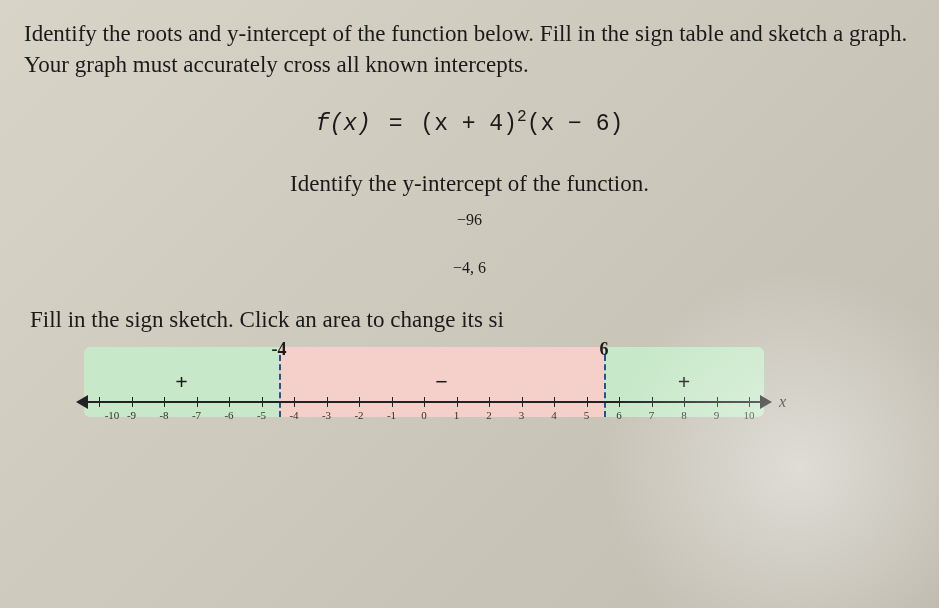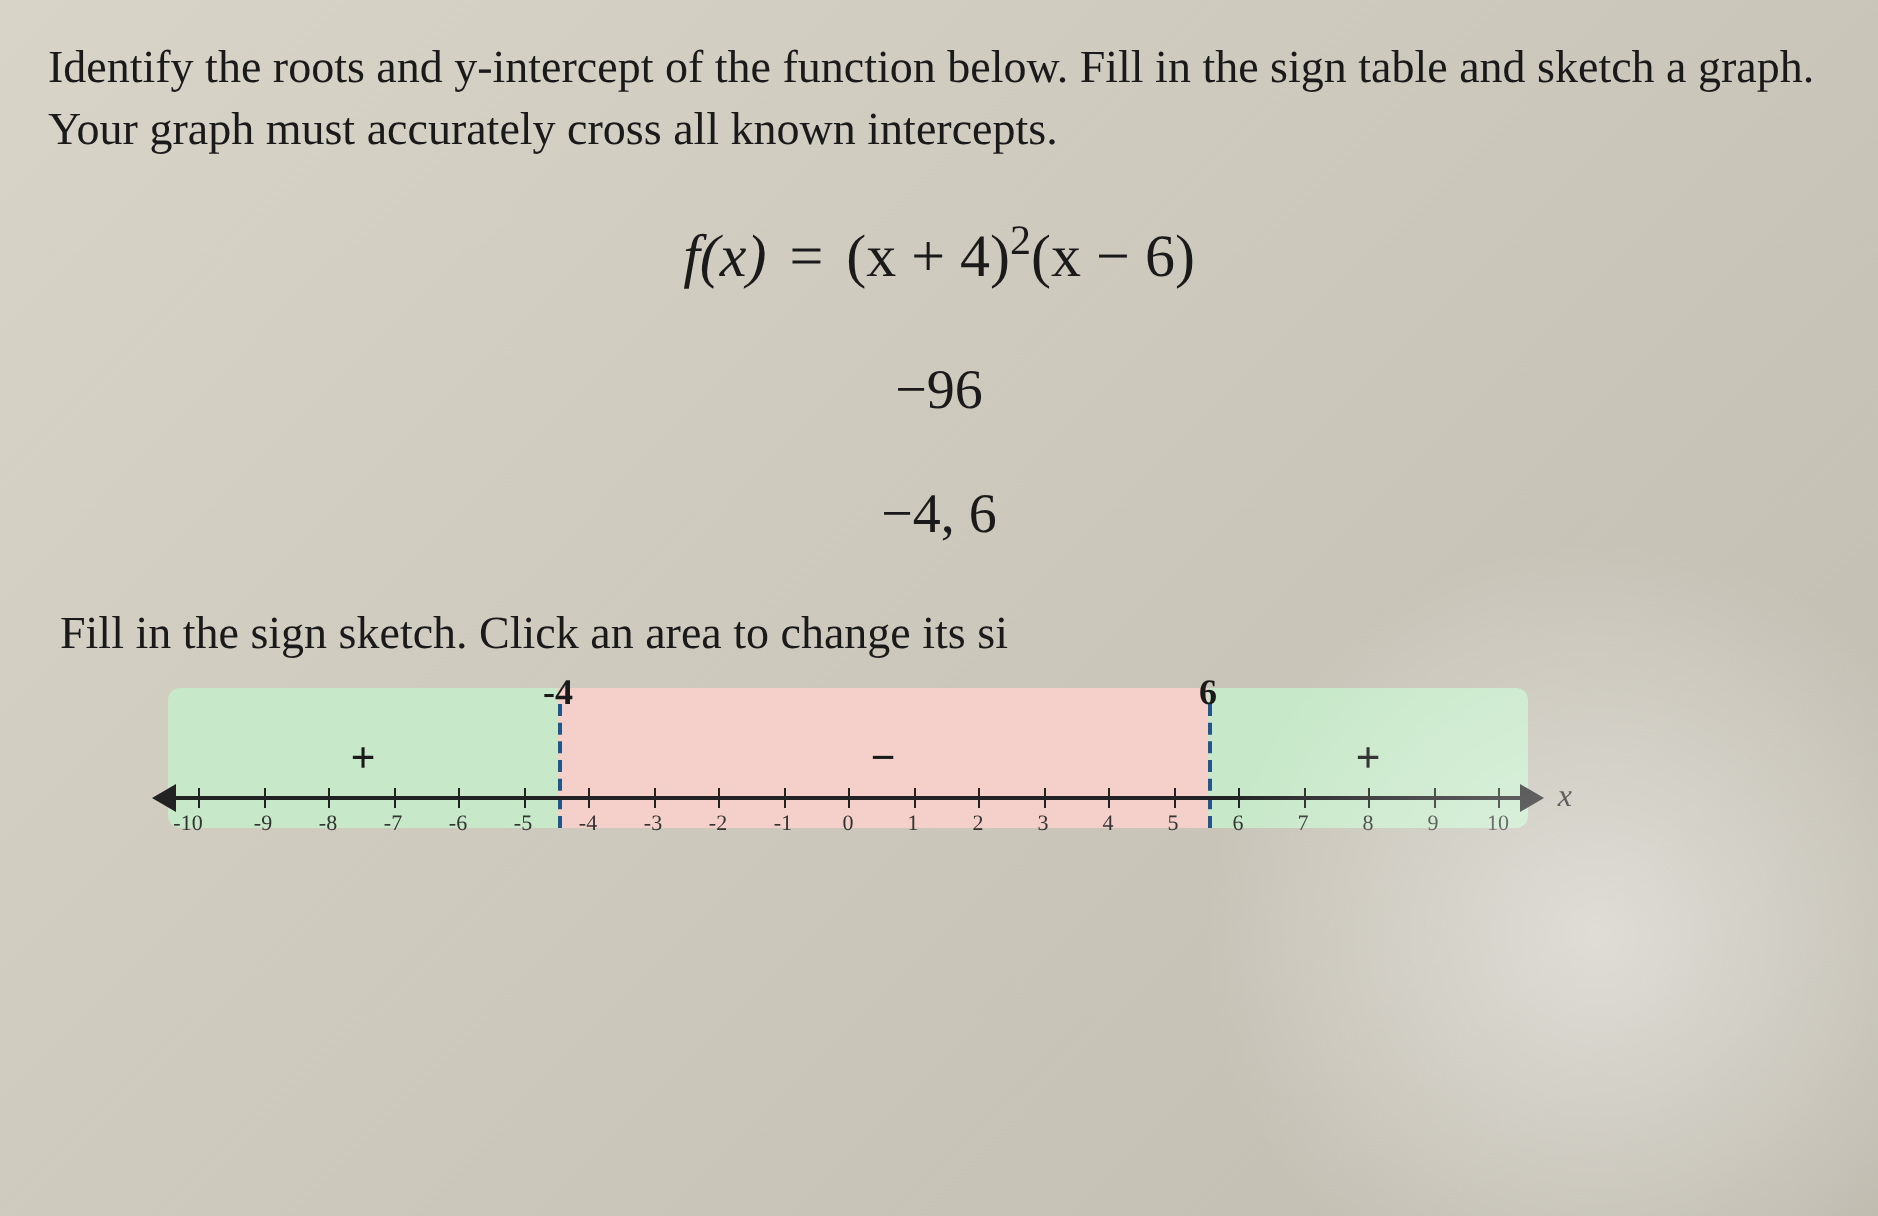--- a/index.html
+++ b/index.html
@@ -13,36 +13,36 @@
       position: relative;
       overflow: hidden;
     }
     .instructions {
       font-size: 23px;
       line-height: 1.35;
       margin-bottom: 28px;
     }
     .formula-row {
       text-align: center;
-      font-size: 30px;
+      font-size: 23px;
       font-style: italic;
-      font-family: Liberation Serif, serif;
+      font-family: Liberation Mono, monospace;
       margin-bottom: 34px;
     }
     .formula-row sup { font-size: 0.7em; font-style: normal; }
     .section {
       text-align: center;
       margin-bottom: 30px;
     }
     .section-label {
       font-size: 23px;
     }
     .section-answer {
-      font-size: 28px;
-      margin-top: 2px;
+      font-size: 16px;
+      margin-top: 14px;
     }
     .fill-label {
       font-size: 23px;
       margin-left: 6px;
       margin-bottom: 14px;
     }
     .numberline-container {
       position: relative;
       width: 680px;
       height: 84px;
@@ -158,20 +158,21 @@
 
 <div class="instructions">Identify the roots and y-intercept of the function below. Fill in the sign table and sketch a graph. Your graph must accurately cross all known intercepts.</div>
 
 <div class="formula-row">
   <span>f(x)</span>
   <span style="font-style:normal; margin:0 4px;">=</span>
   <span style="font-style:normal;">(x + 4)</span><sup>2</sup><span style="font-style:normal;">(x − 6)</span>
 </div>
 
 <div class="section">
+  <div class="section-label">Identify the y-intercept of the function.</div>
   <div class="section-answer">−96</div>
 </div>
 
 <div class="section">
   <div class="section-answer">−4, 6</div>
 </div>
 
 <div class="fill-label">Fill in the sign sketch. Click an area to change its si</div>
 
 <div class="numberline-container">
@@ -185,21 +186,21 @@
   <div class="root-label root-left">-4</div>
   <div class="root-label root-right">6</div>
 
   <div class="axis"></div>
   <div class="arrow-left"></div>
   <div class="arrow-right"></div>
   <div class="x-label">x</div>
 
   <div id="ticks-host">
       <div class="tick" style="left: 15px;"></div>
-      <div class="tick-label" style="left: 10px;">-10</div>
+      <div class="tick-label" style="left: 28px;">-10</div>
       <div class="tick" style="left: 47.5px;"></div>
       <div class="tick-label" style="left: 47.5px;">-9</div>
       <div class="tick" style="left: 80px;"></div>
       <div class="tick-label" style="left: 80px;">-8</div>
       <div class="tick" style="left: 112.5px;"></div>
       <div class="tick-label" style="left: 112.5px;">-7</div>
       <div class="tick" style="left: 145px;"></div>
       <div class="tick-label" style="left: 145px;">-6</div>
       <div class="tick" style="left: 177.5px;"></div>
       <div class="tick-label" style="left: 177.5px;">-5</div>

